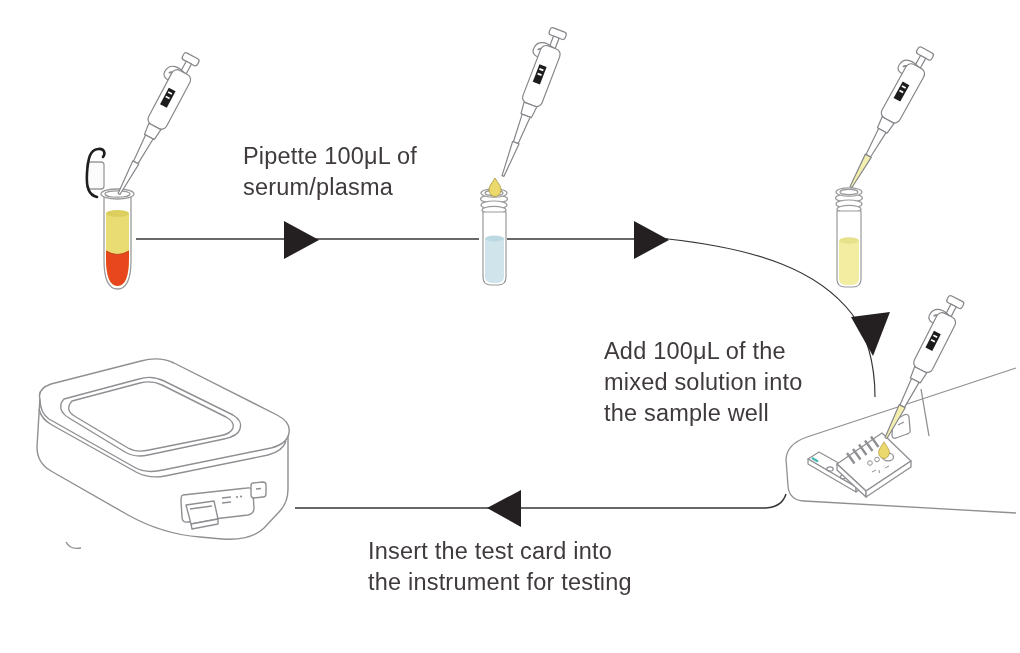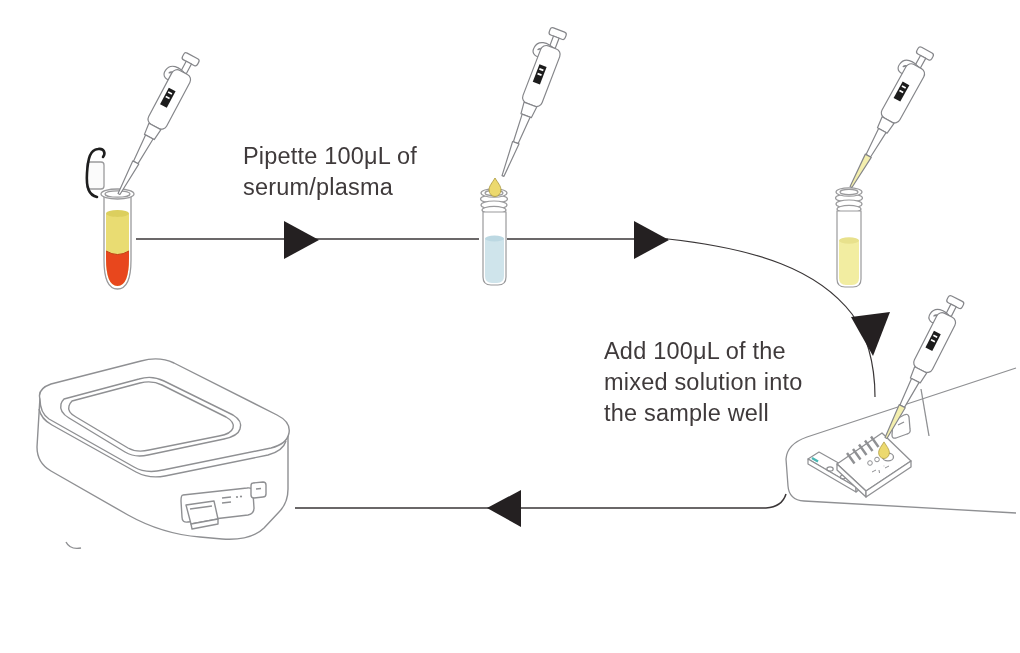--- a/index.html
+++ b/index.html
@@ -161,14 +161,16 @@
 
     <use href="#droplet-sym" transform="translate(495,187)" stroke="#a8953a" stroke-width="0.8" fill="#ecd96e"></use>
     <use href="#droplet-sym" transform="translate(884,450) scale(0.9)" stroke="#a8953a" stroke-width="0.8" fill="#ecd96e"></use>
   </svg>
 
   <div id="label-1" class="step-label">Pipette 100μL of
 serum/plasma</div>
   <div id="label-3" class="step-label">Add 100μL of the
 mixed solution into
 the sample well</div>
+  <div id="label-4" class="step-label">Insert the test card into
+the instrument for testing</div>
 
 </div>
 
 </body></html>

